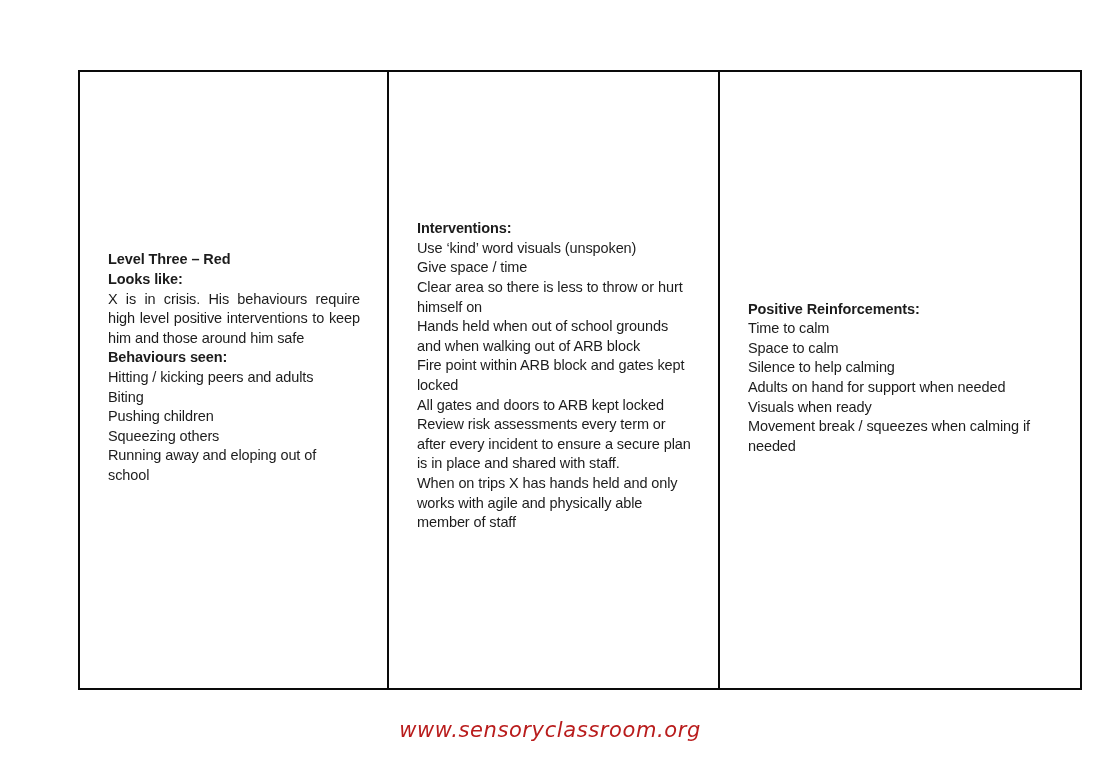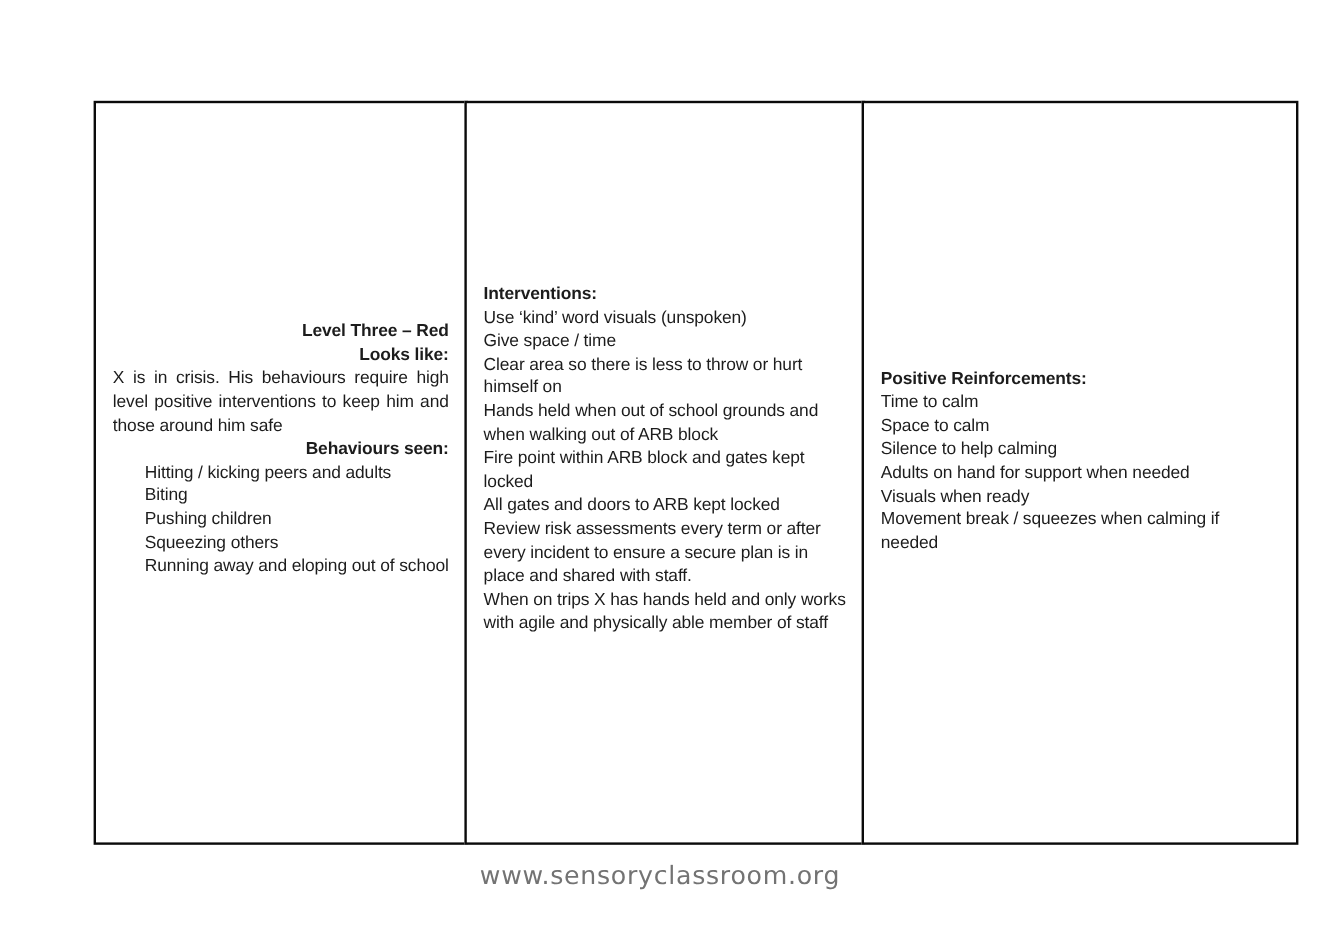--- a/index.html
+++ b/index.html
@@ -10,49 +10,50 @@
     position: relative;
     width: 1100px;
     height: 778px;
     background: #ffffff;
     font-family: "Liberation Sans", sans-serif;
     color: #1c1c1c;
     overflow: hidden;
   }
   .cell {
     position: absolute;
-    top: 84px;
+    top: 70px;
     height: 620px;
     background: #ffffff;
     border: 2px solid #0a0a0a;
     display: flex;
     flex-direction: column;
     justify-content: center;
-    padding: 14px;
+    padding: 28px;
     font-size: 14.5px;
     line-height: 19.6px;
     letter-spacing: -0.1px;
   }
-  .cell-1 { left: 78px;  width: 312px; padding-bottom: 52px; align-items: flex-end; }
+  .cell-1 { left: 78px;  width: 312px; padding-bottom: 52px; }
   .cell-2 { left: 387px; width: 334px; padding-bottom: 36px; }
   .cell-3 { left: 718px; width: 364px; padding-bottom: 32px; }
   .bold { font-weight: bold; }
   .para-justify { text-align: justify; }
   .line, .line-item { text-align: left; }
   .footer-url {
     position: absolute;
     left: 0;
     top: 718px;
     width: 1100px;
     text-align: center;
     font-family: "DejaVu Sans", "Liberation Sans", sans-serif;
     font-weight: 400;
     font-size: 21px;
     letter-spacing: 0.6px;
-    color: #737373;
+    color: #b91c1c;
+    font-style: italic;
   }
 </style>
 </head>
 <body>
 
 <div class="canvas">
 
   <section class="cell cell-1">
     <div class="line bold">Level Three – Red</div>
     <div class="line bold">Looks like:</div>

